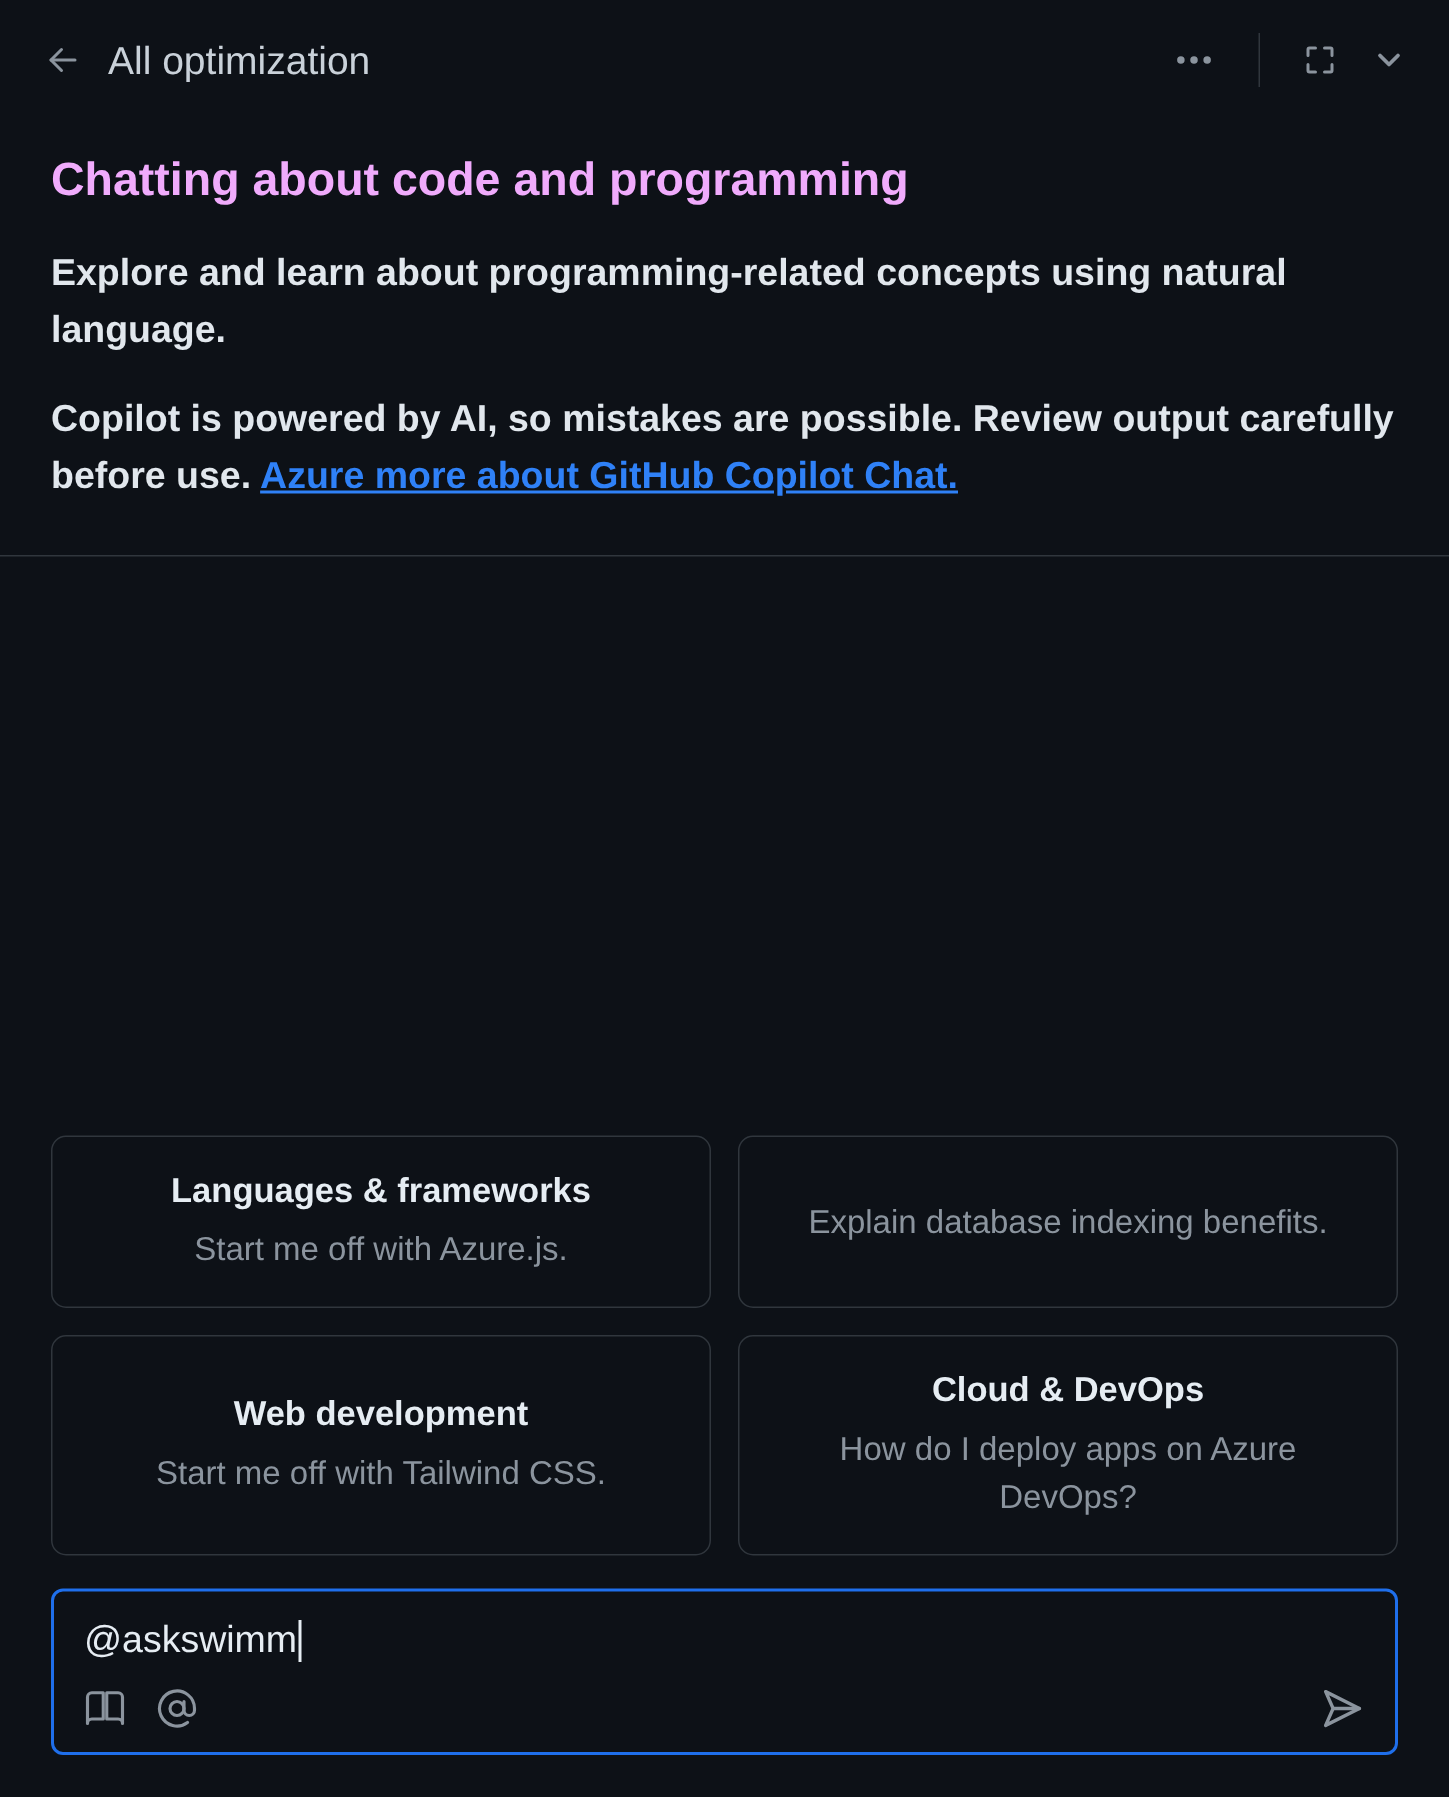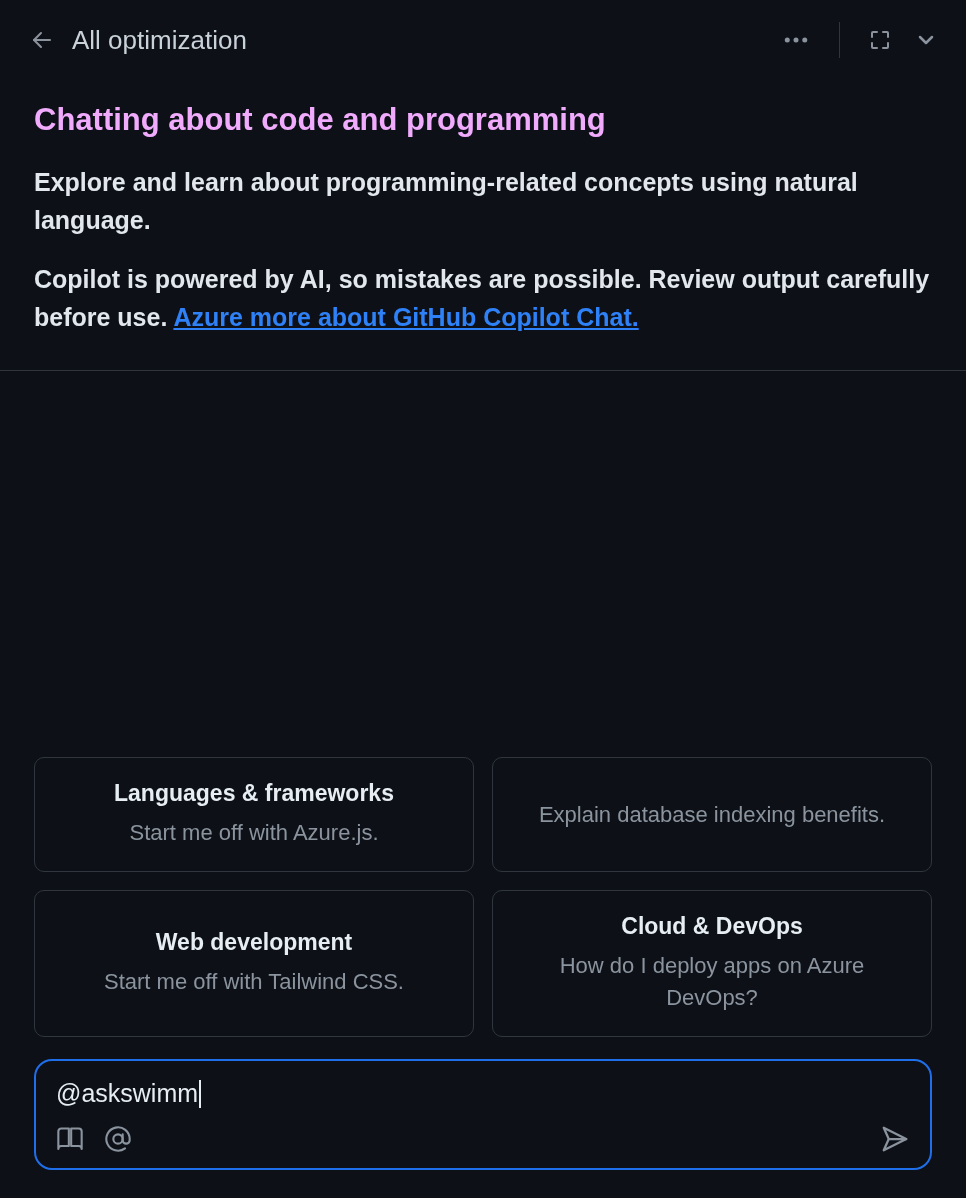--- a/index.html
+++ b/index.html
@@ -115,21 +115,21 @@
     }
     .suggestion-desc {
       font-size: 22px;
       color: #8b949e;
       line-height: 1.45;
       font-weight: 400;
     }
     .input-area {
       margin: 0 34px 28px 34px;
       border: 2px solid #1f6feb;
-      border-radius: 18px;
+      border-radius: 8px;
       background: #0d1117;
       padding: 18px 20px 14px 20px;
     }
     .input-text {
       font-size: 25px;
       color: #e6edf3;
       background: transparent;
       border: none;
       outline: none;
       width: 100%;

